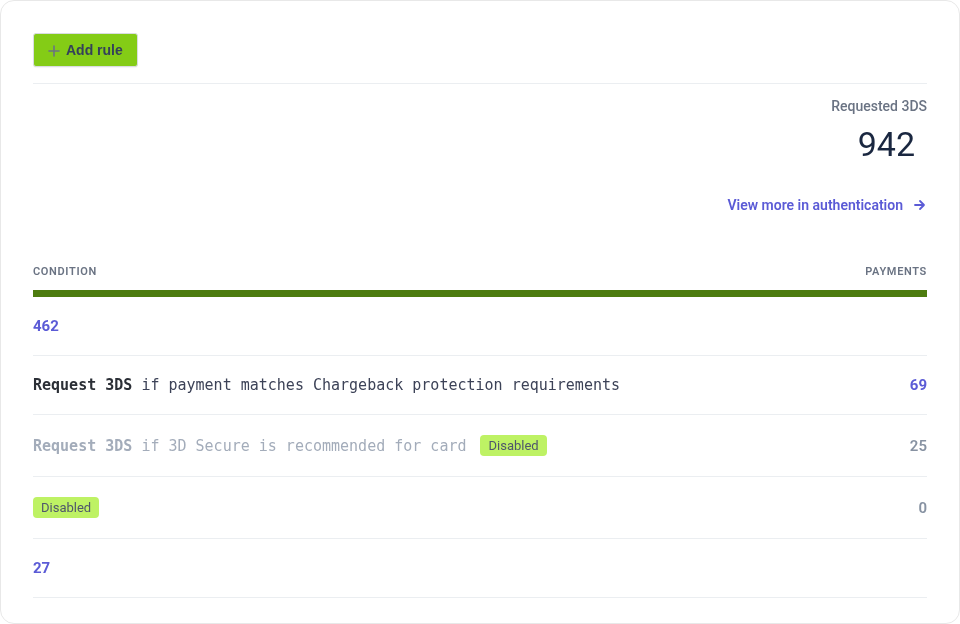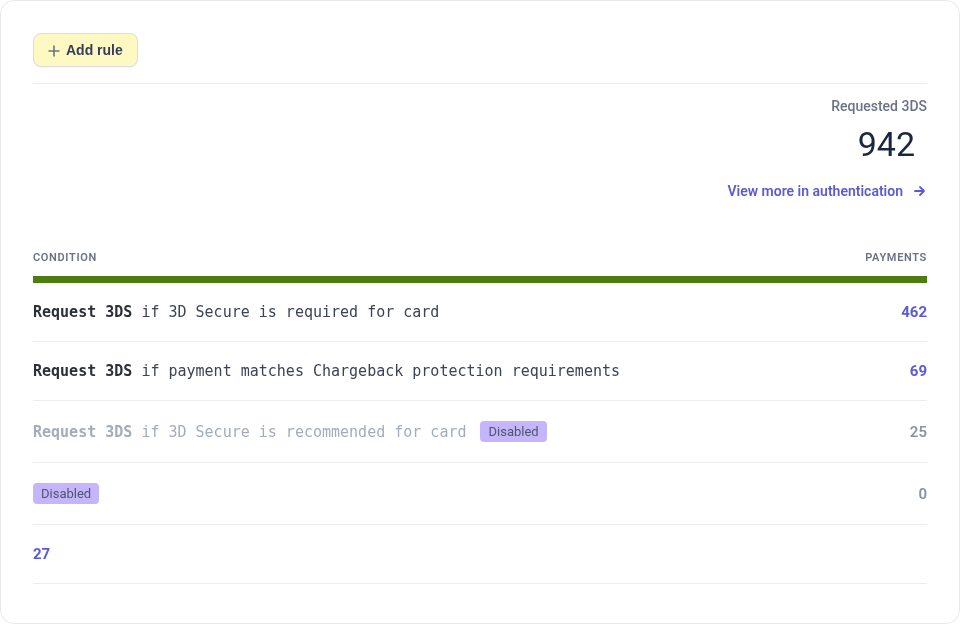--- a/index.html
+++ b/index.html
@@ -30,22 +30,22 @@
     font-weight: 700;
     color: #1a2740;
     margin: 0;
   }
   .add-rule-btn {
     display: inline-flex;
     align-items: center;
     gap: 6px;
     padding: 8px 14px;
     border: 1px solid #d9dce1;
-    border-radius: 8px;
-    background: #fef9c3;
+    border-radius: 3px;
+    background: #84cc16;
     color: #34405a;
     font-size: 14px;
     font-weight: 600;
     cursor: pointer;
     box-shadow: 0 1px 1px rgba(0,0,0,0.04);
   }
   .add-rule-btn .plus {
     width: 12px; height: 12px;
     display:inline-block;
   }
@@ -67,21 +67,21 @@
     margin: 12px;
     line-height: 1.1;
   }
   .view-more {
     display: inline-flex;
     align-items: center;
     gap: 10px;
     color: #5b5bd6;
     font-size: 14px;
     font-weight: 600;
-    margin-top: 8px;
+    margin-top: 22px;
     cursor: pointer;
     padding-bottom: 24px;
   }
   .view-more .arrow {
     width: 14px; height: 14px;
     display:inline-block;
   }
   .table-header {
     display: flex;
     justify-content: space-between;
@@ -109,21 +109,21 @@
     flex-wrap: wrap;
   }
   .rule-cond.enabled .prefix { font-weight: 700; color: #2b2f36; }
   .rule-cond.enabled .tail   { color: #3c4257; font-weight: 400; }
   .rule-cond.disabled .prefix { font-weight: 700; color: #a3acba; }
   .rule-cond.disabled .tail   { color: #a3acba; font-weight: 400; }
   .badge-disabled {
     font-family: -apple-system, BlinkMacSystemFont, "Segoe UI", Roboto, Arial, sans-serif;
     font-size: 13px;
     color: #4f566b;
-    background: #c4b5fd;
+    background: #bef264;
     border-radius: 4px;
     padding: 3px 8px;
   }
   .pay-count {
     font-size: 15px;
     font-weight: 700;
   }
   .pay-count.linked { color: #5b5bd6; cursor: pointer; }
   .pay-count.muted  { color: #8792a2; font-weight: 600; }
 </style>
@@ -156,23 +156,20 @@
     </a>
   </div>
 
   <div class="table-header">
     <span>Condition</span>
     <span>Payments</span>
   </div>
 
   <div id="rules-body">
       <div class="rule-row">
-        <div class="rule-cond enabled">
-          <span><span class="prefix">Request 3DS</span> <span class="tail">if 3D Secure is required for card</span></span>
-        </div>
         <span class="pay-count linked">462</span>
       </div>
       <div class="rule-row">
         <div class="rule-cond enabled">
           <span><span class="prefix">Request 3DS</span> <span class="tail">if payment matches Chargeback protection requirements</span></span>
         </div>
         <span class="pay-count linked">69</span>
       </div>
       <div class="rule-row">
         <div class="rule-cond disabled">

